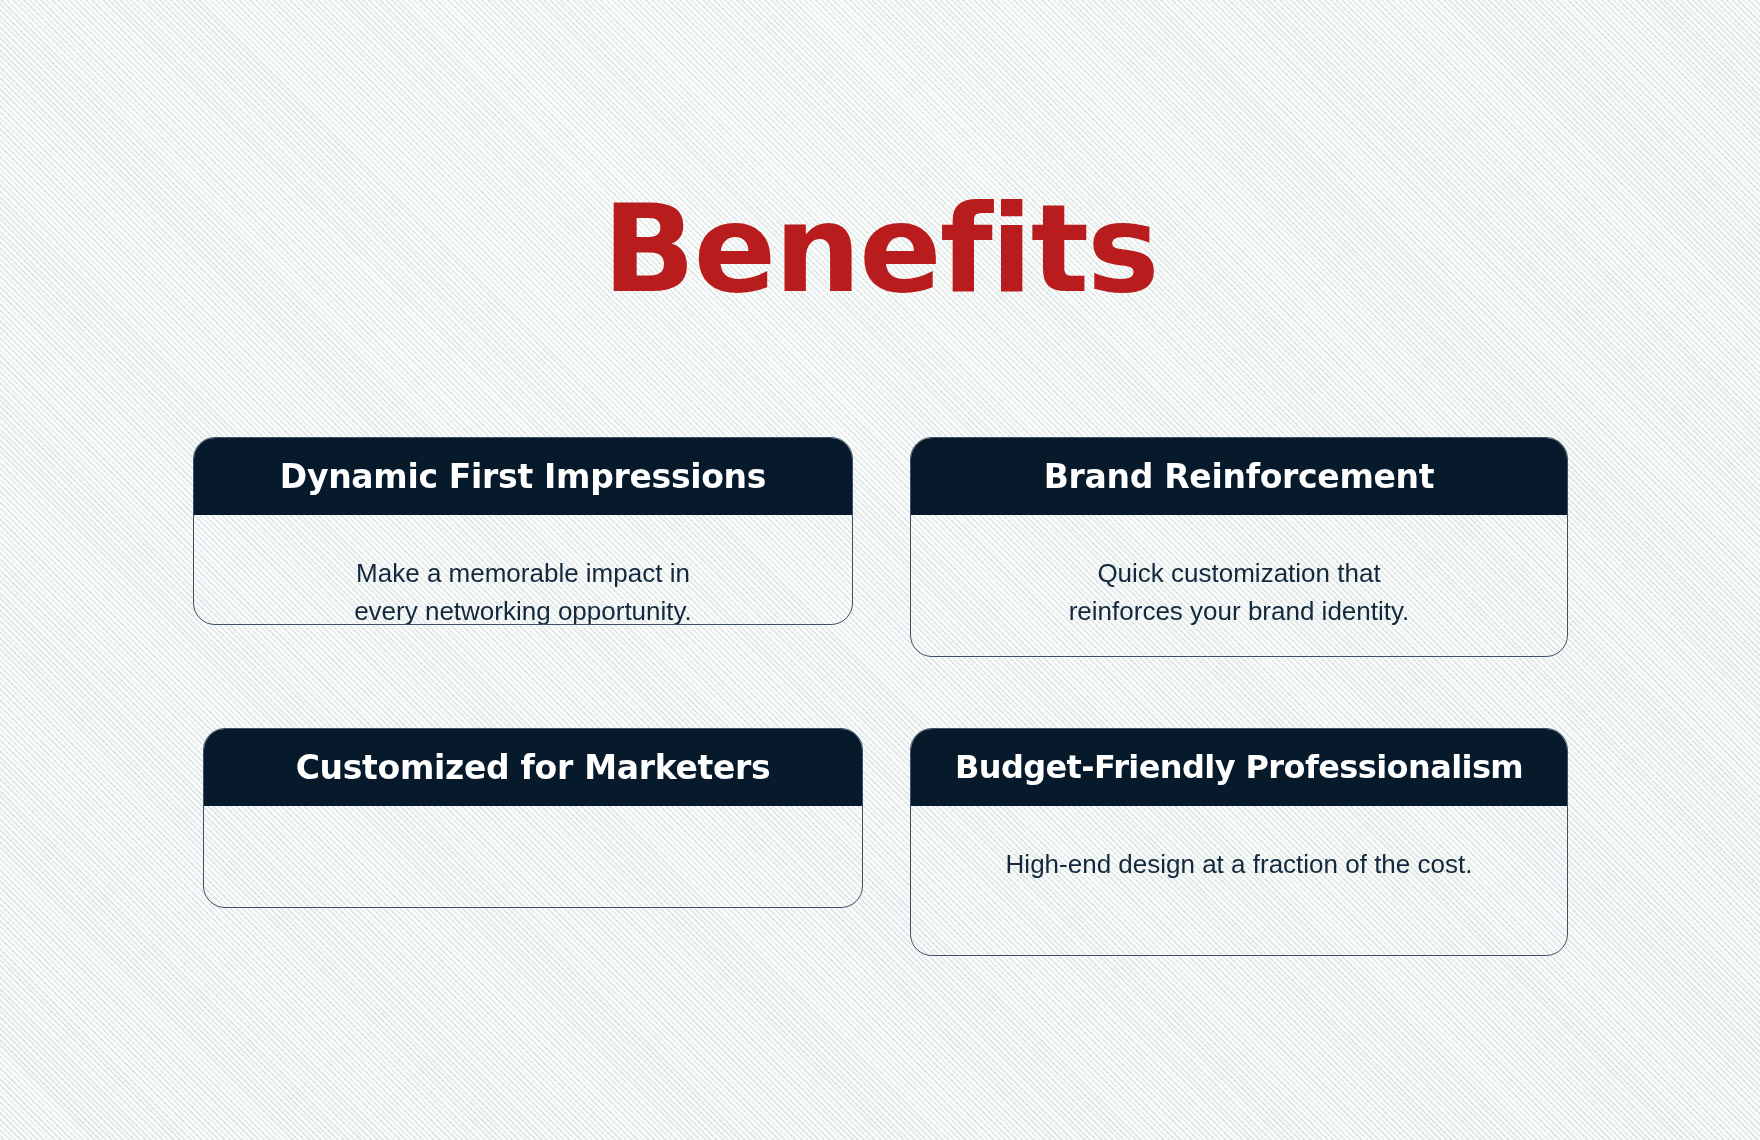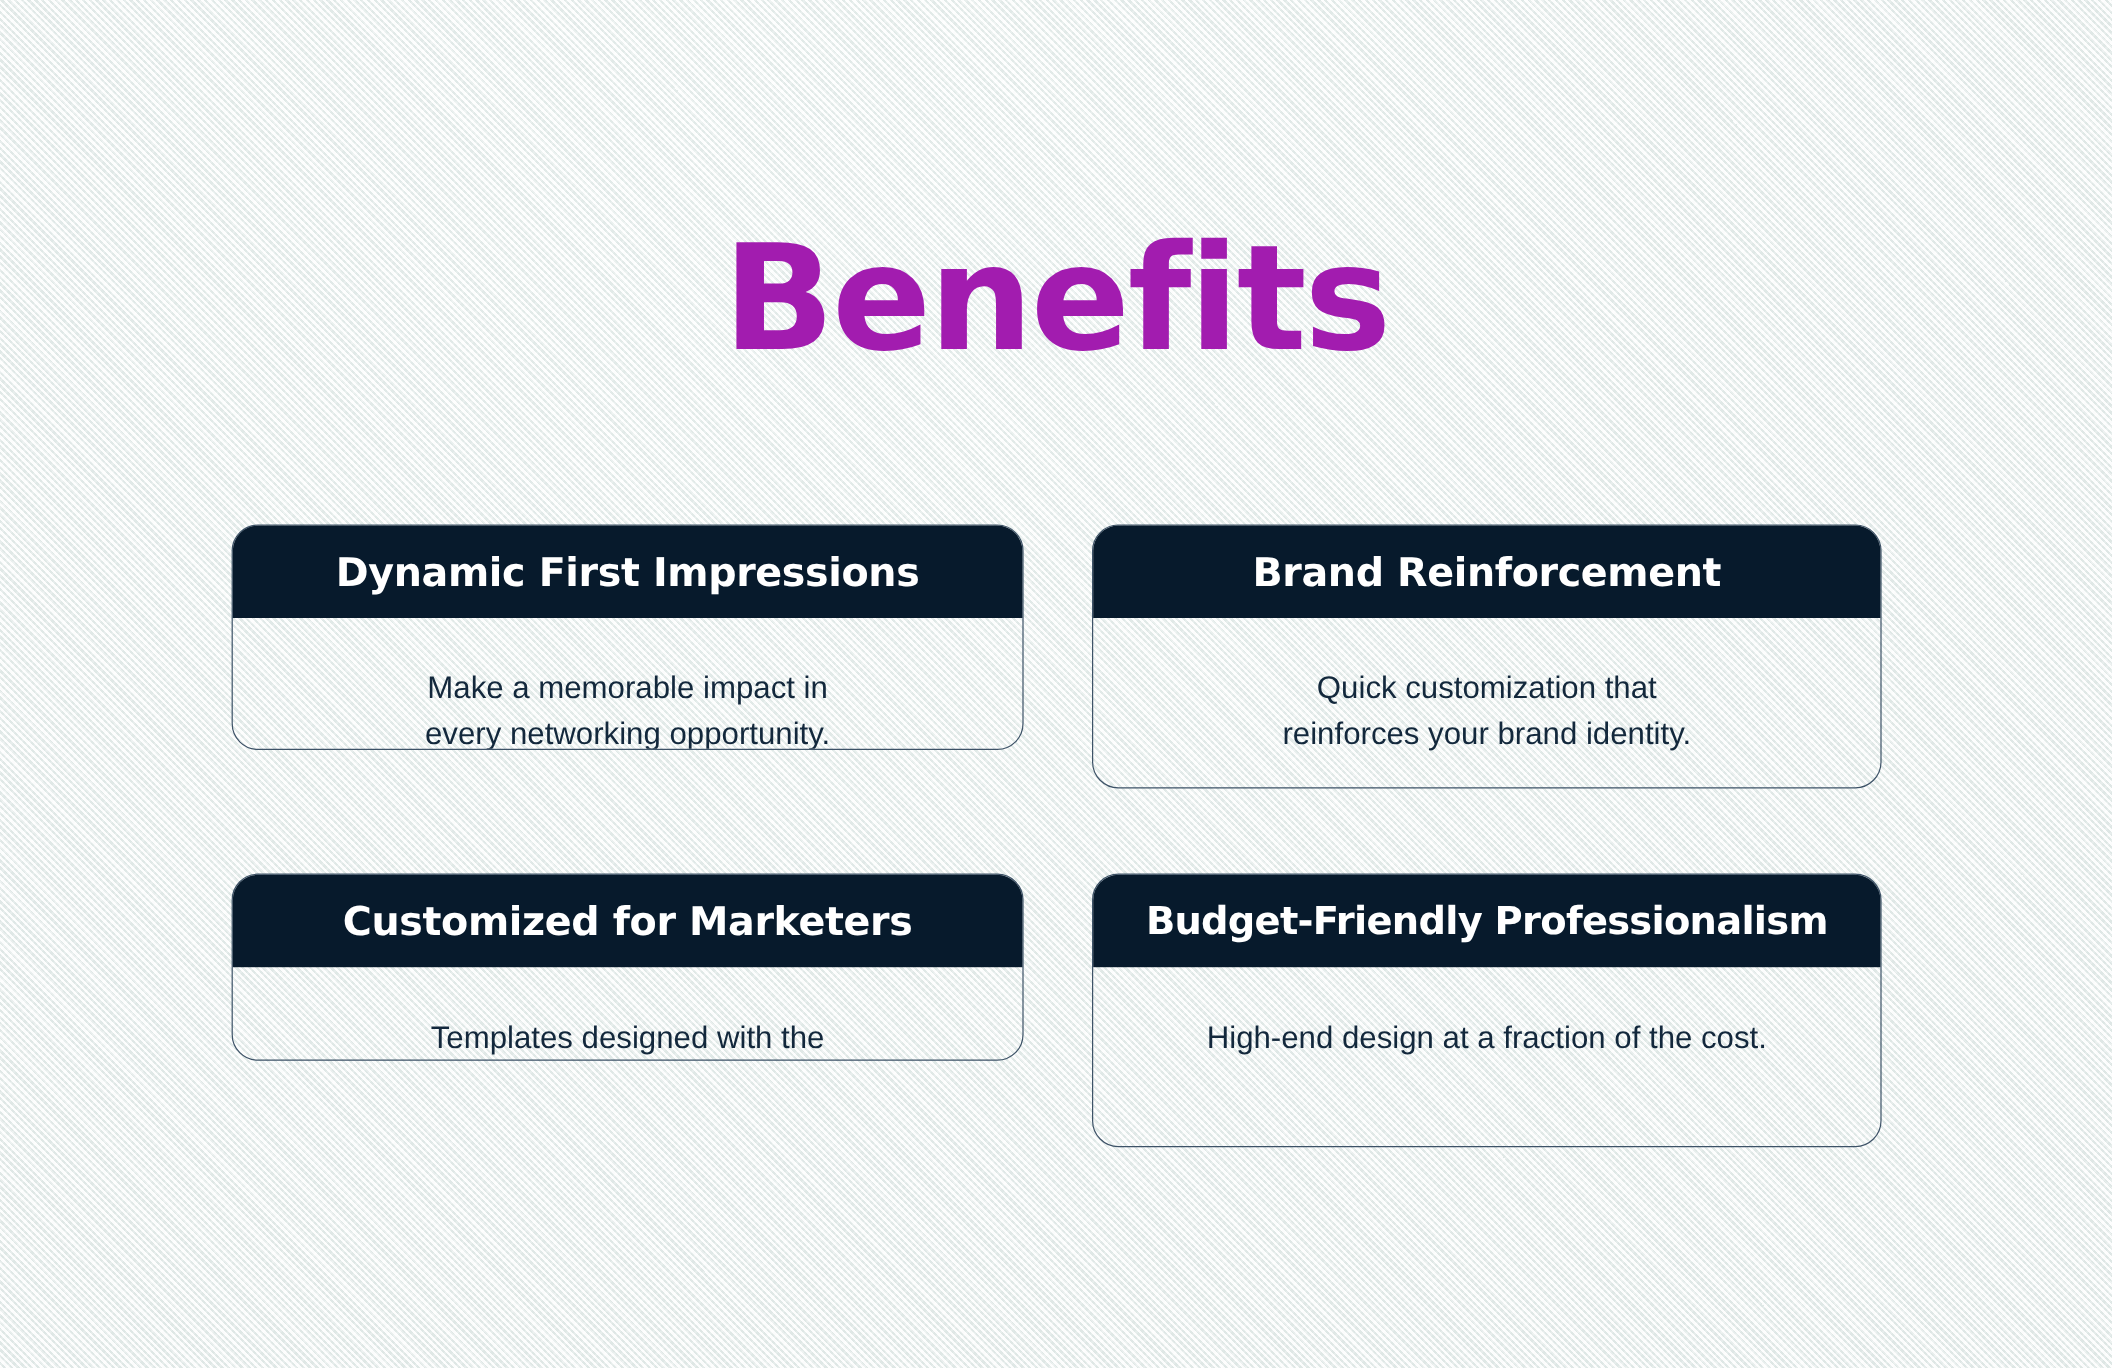--- a/index.html
+++ b/index.html
@@ -56,21 +56,21 @@
     z-index: 3;
   }
 
   
   #page-title {
     position: absolute;
     top: 188px;
     left: 0;
     width: 1760px;
     text-align: center;
-    color: #a21caf;
+    color: #b91c1c;
     font-family: "DejaVu Sans", sans-serif;
     font-weight: 700;
     font-size: 122px;
     line-height: 1.0;
     letter-spacing: -2px;
     white-space: nowrap;
   }
 
   
   .card {
@@ -117,21 +117,21 @@
   .card-body .body-text {
     display: block;
     white-space: pre-line;
     max-width: 90%;
   }
 
   
   #card-0 { left: 193px;  top: 437px;  width: 660px; height: 188px; }
   #card-1 { left: 910px;  top: 437px;  width: 658px; height: 220px; }
   
-  #card-2 { left: 193px;  top: 728px;  width: 660px; height: 156px; }
+  #card-2 { left: 203px;  top: 728px;  width: 660px; height: 180px; }
   #card-3 { left: 910px;  top: 728px;  width: 658px; height: 228px; }
 
   
   #card-3 .card-header { font-size: 32px; letter-spacing: -0.6px; }
 </style>
 </head>
 <body>
 
 <div id="slide"></div>
 
@@ -150,24 +150,20 @@
   <div class="card" id="card-1">
     <div class="card-header">Brand Reinforcement</div>
     <div class="card-body">
       <span class="body-text">Quick customization that
 reinforces your brand identity.</span>
     </div>
   </div>
 
   <div class="card" id="card-2">
     <div class="card-header">Customized for Marketers</div>
-    <div class="card-body">
-      <span class="body-text">Templates designed with the
-marketer's needs in mind.</span>
-    </div>
   </div>
 
   <div class="card" id="card-3">
     <div class="card-header">Budget-Friendly Professionalism</div>
     <div class="card-body">
       <span class="body-text">High-end design at a fraction of the cost.</span>
     </div>
   </div>
 
 </div>

